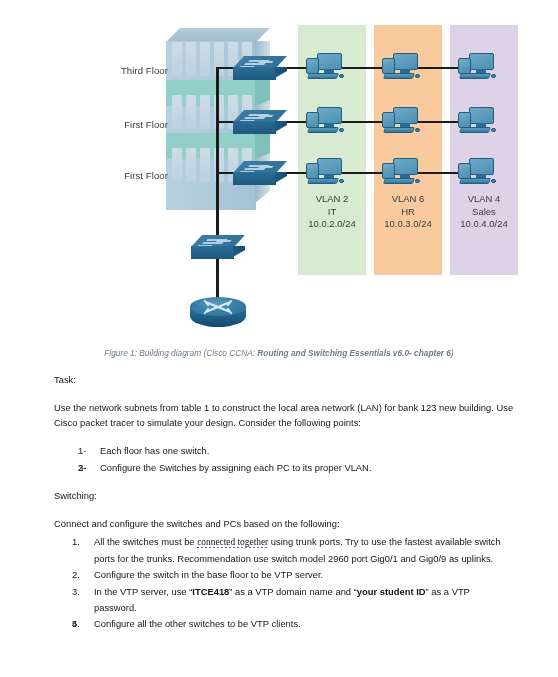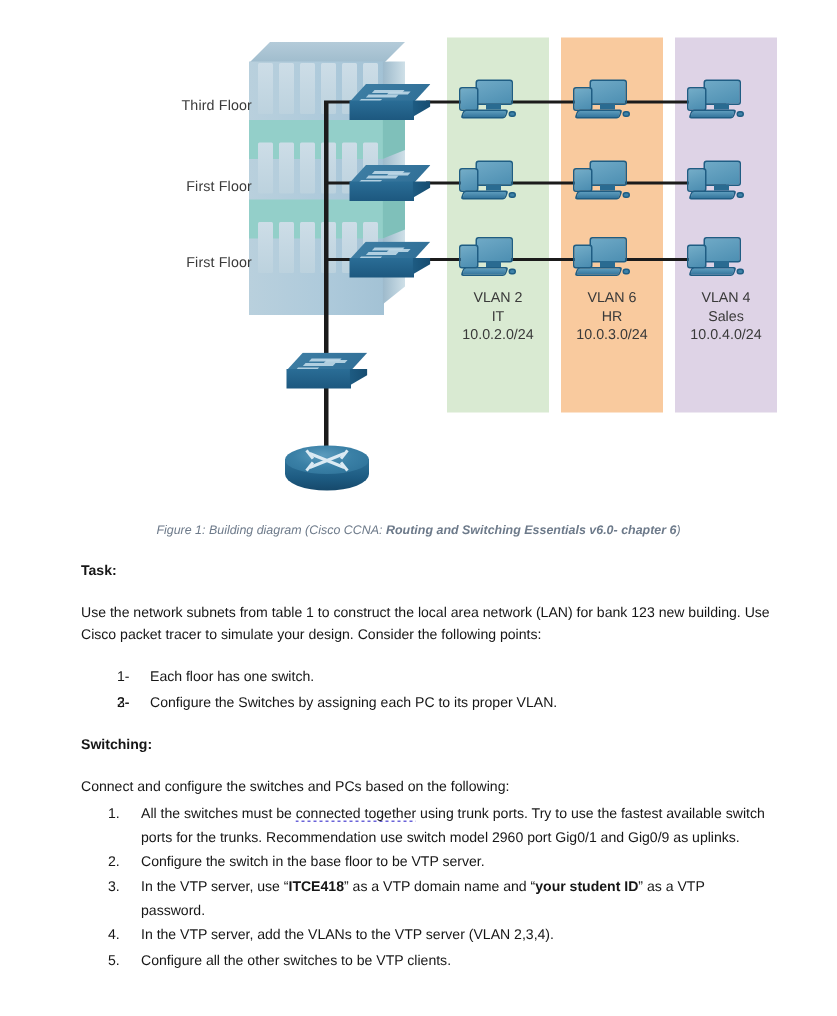--- a/index.html
+++ b/index.html
@@ -163,21 +163,21 @@
     text-align:center;
     font-size:8.3px; font-style:italic; color:#6d7a8a;
   }
   .caption b { font-weight:bold; font-style:italic; }
 
   
   .doc {
     position:absolute; left:54px; top:372px; width:460px;
     font-size:9.4px; line-height:15.6px; color:#161616;
   }
-  .doc .hdr { font-weight:bold; font-size:9.4px; margin:0 0 12px 0; }
+  .doc .hdr { font-weight:normal; font-size:9.4px; margin:0 0 12px 0; }
   .doc p { margin:0 0 12px 0; }
   .doc p.tight { margin-bottom:3px; }
 
   ul.dash, ol.num { margin:0 0 12px 0; padding:0; list-style:none; }
   ul.dash li {
     position:relative; padding-left:46px; margin-bottom:2px;
   }
   ul.dash li .mk {
     position:absolute; left:24px; top:0; width:20px;
   }
@@ -187,20 +187,21 @@
   ol.num li .mk {
     position:absolute; left:18px; top:0; width:20px;
   }
   .b { font-weight:bold; }
   .spell {
     background-image:linear-gradient(to right,#6a63d8 0 2px,transparent 2px 4px);
     background-size:4px 1.5px;
     background-repeat:repeat-x;
     background-position:0 100%;
     padding-bottom:1px;
+    font-family:Liberation Serif, serif;
   }
 </style>
 </head>
 <body>
 
 <div class="diagram">
 
   <div class="vcol c1">
     <div class="vcol-bg" id="vbg0" style="background: rgb(217, 234, 210);"></div>
     <div class="vcol-label">
@@ -428,19 +429,19 @@
     <li>
       <span class="mk">1.</span><span>All the switches must be </span><span class="spell">connected together</span><span> using trunk ports. Try to use the fastest available switch ports for the trunks. Recommendation use switch model 2960 port Gig0/1 and Gig0/9 as uplinks.</span>
     </li>
     <li>
       <span class="mk">2.</span><span>Configure the switch in the base floor to be VTP server.</span>
     </li>
     <li>
       <span class="mk">3.</span><span>In the VTP server, use “</span><span class="b">ITCE418</span><span>” as a VTP domain name and “</span><span class="b">your student ID</span><span>” as a VTP password.</span>
     </li>
     <li>
-      <span class="mk">4.</span><span>In the VTP server, add the VLANs to the VTP server (VLAN 2,3,4).</span>
+      <span class="mk">4.</span>
     </li>
     <li>
       <span class="mk">5.</span><span>Configure all the other switches to be VTP clients.</span>
     </li>
   </ol>
 </div>
 
 </body></html>

